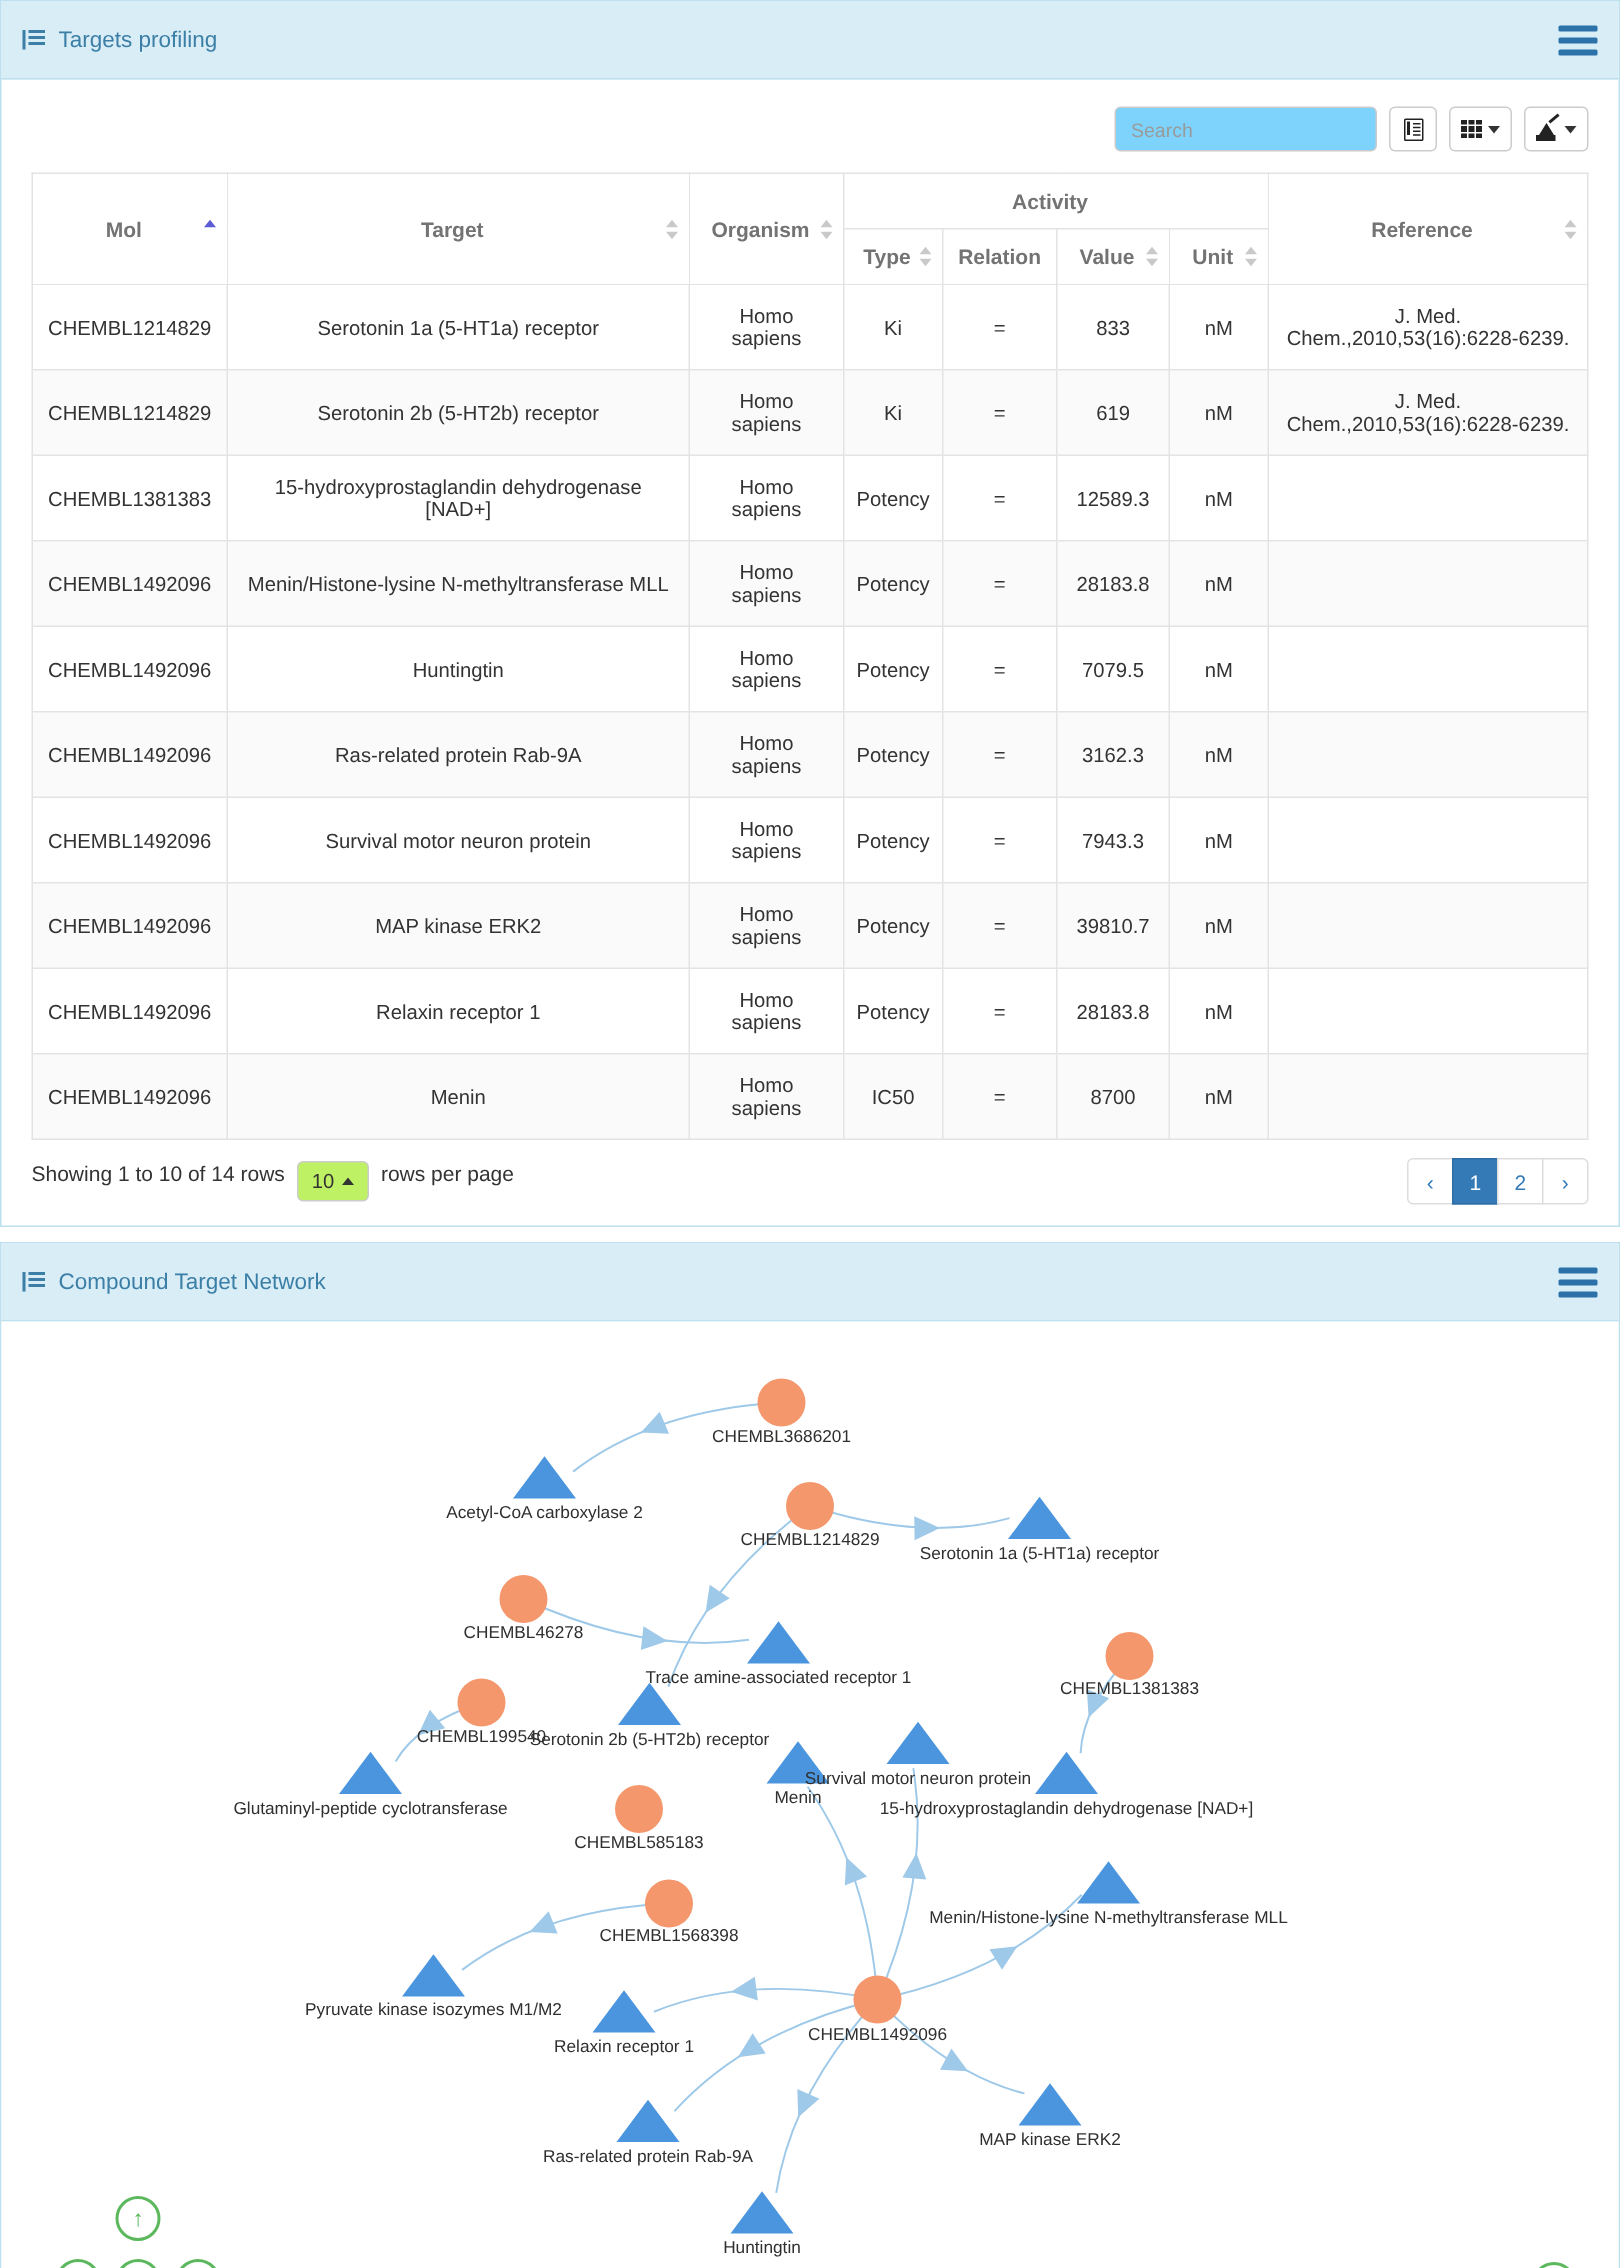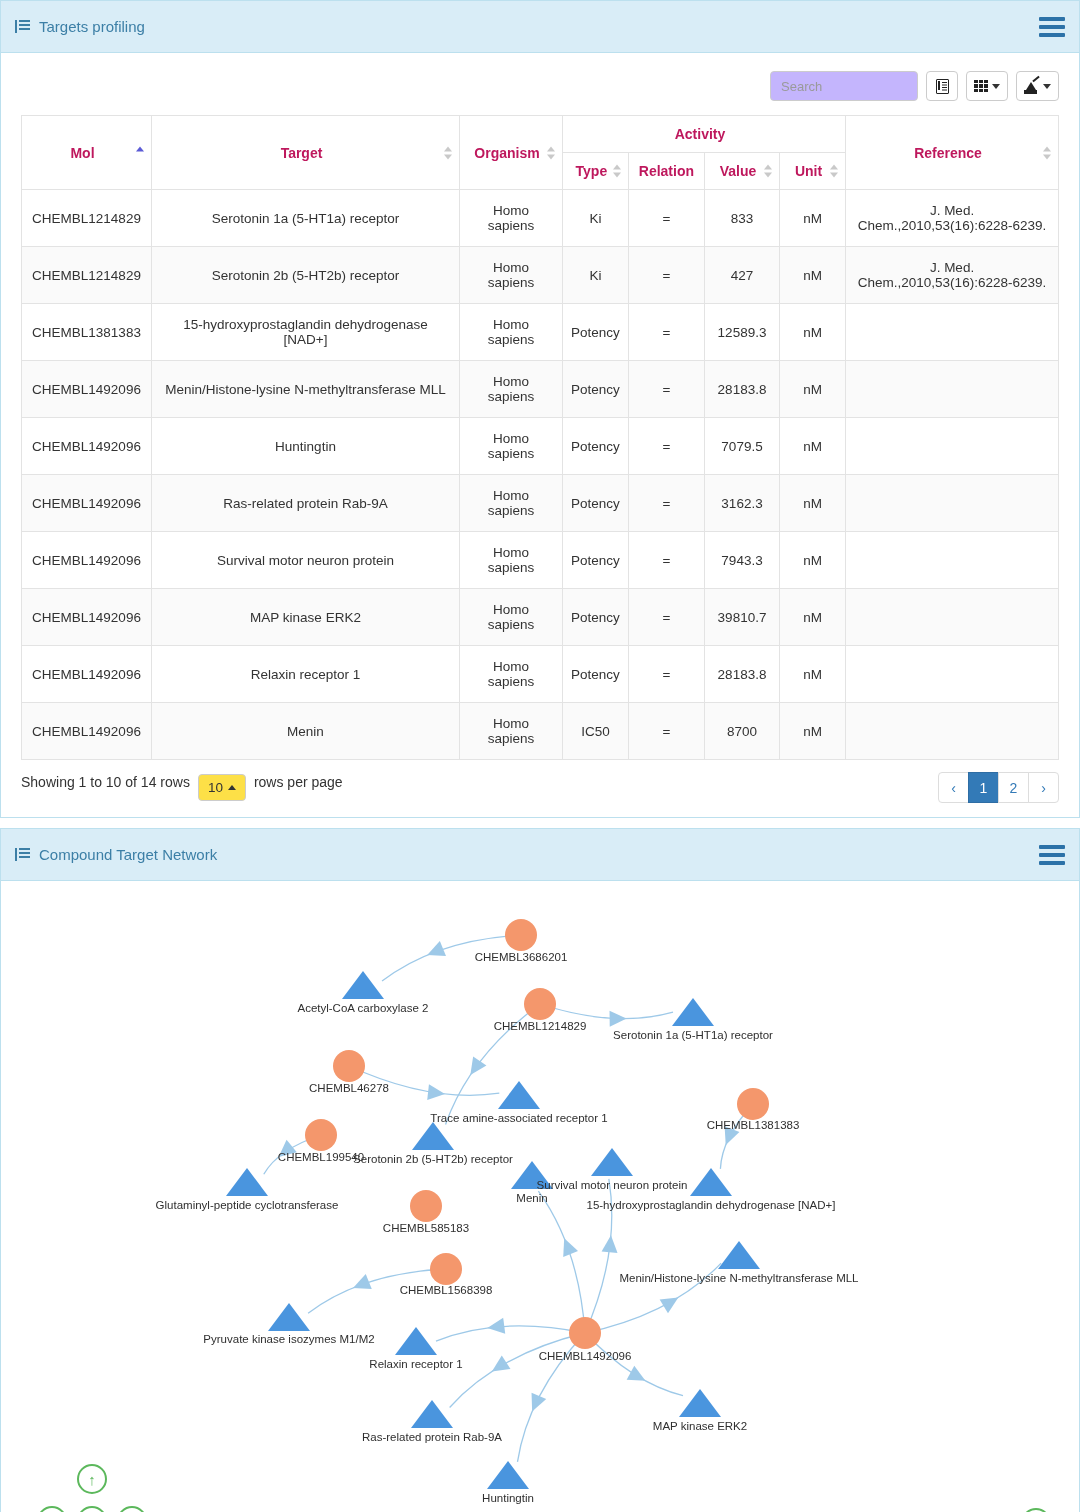--- a/index.html
+++ b/index.html
@@ -38,24 +38,24 @@
   }
   .hamburger { width:26px; height:20px; display:flex; flex-direction:column; justify-content:space-between; cursor:pointer; }
   .hamburger span { display:block; height:4px; background:#2c72a8; border-radius:1px; }
 
   
   .toolbar {
     display:flex; justify-content:flex-end; align-items:center;
     gap:8px; padding: 18px 20px 14px 20px;
   }
   .search-box {
-    width: 148px; height: 30px;
+    width: 175px; height: 30px;
     border: 1px solid #ccc; border-radius: 4px;
     padding: 0 10px; font-size: 13px; color:#555;
-    background:#c4b5fd; outline:none;
+    background:#7dd3fc; outline:none;
     font-family:"Liberation Sans", sans-serif;
   }
   .search-box::placeholder { color:#9a9a9a; }
   .tb-btn {
     height:30px; min-width:32px; padding:0 7px;
     border:1px solid #ccc; border-radius:4px; background:#fff;
     display:flex; align-items:center; justify-content:center; gap:4px;
     cursor:pointer;
   }
   .caret { width:0;height:0;border-left:4px solid transparent;border-right:4px solid transparent;border-top:5px solid #333; }
@@ -68,39 +68,39 @@
   .ic-export { width:15px;height:15px;position:relative;}
   .ic-export::before{content:"";position:absolute;left:0;bottom:0;width:13px;height:4px;background:#222;}
   .ic-export::after{content:"";position:absolute;left:2px;bottom:4px;width:0;height:0;
      border-left:5px solid transparent;border-right:5px solid transparent;border-bottom:8px solid #222;}
   .ic-export u{position:absolute;right:-1px;top:-1px;width:8px;height:2px;background:#222;transform:rotate(-40deg);}
 
   
   table.dt { width: calc(100% - 40px); margin: 0 20px; border-collapse: collapse; font-size:13.5px; }
   table.dt th, table.dt td { border:1px solid #e3e3e3; }
   table.dt thead th {
-    background:#fff; color:#be185d; font-weight:bold; font-size:14px;
+    background:#fff; color:#737373; font-weight:bold; font-size:14px;
     text-align:center; vertical-align:middle; position:relative; padding:10px 18px 10px 10px;
   }
   table.dt tbody td { text-align:center; padding:13px 8px; color:#333; background:#fff; }
   table.dt tbody tr:nth-child(even) td { background:#fafafa; }
   .sort-ic { position:absolute; right:7px; top:50%; transform:translateY(-50%); width:8px; height:13px; }
   .sort-ic s { position:absolute; left:0; width:0;height:0;border-left:4px solid transparent;border-right:4px solid transparent; display:block;}
   .sort-ic s.up { top:0; border-bottom:5px solid #c9c9c9; }
   .sort-ic s.dn { bottom:0; border-top:5px solid #c9c9c9; }
   .sort-ic.asc s.up { border-bottom-color:#5b5bd6; }
 
   
   .tfoot {
     display:flex; align-items:center; justify-content:space-between;
     padding: 12px 20px 14px 20px; font-size:14px; color:#333;
   }
   .tfoot-left { display:flex; align-items:flex-start; gap:8px; }
   .pp-btn {
-    border:1px solid #ccc; border-radius:4px; background:#fde047;
+    border:1px solid #ccc; border-radius:4px; background:#bef264;
     padding:5px 9px; font-size:13.5px; display:flex; align-items:center; gap:5px; cursor:pointer;
   }
   .caret-up { width:0;height:0;border-left:4px solid transparent;border-right:4px solid transparent;border-bottom:5px solid #333; }
   .pager { display:flex; }
   .pager a {
     min-width:31px; height:31px; border:1px solid #ddd; margin-left:-1px;
     display:flex;align-items:center;justify-content:center;
     color:#337ab7; font-size:14px; text-decoration:none; background:#fff; cursor:pointer;
   }
   .pager a:first-child{border-radius:4px 0 0 4px;}
@@ -248,21 +248,21 @@
             <td>833</td>
             <td>nM</td>
             <td>J. Med.<br>Chem.,2010,53(16):6228-6239.</td>
           </tr>
           <tr>
             <td>CHEMBL1214829</td>
             <td>Serotonin 2b (5-HT2b) receptor</td>
             <td>Homo<br>sapiens</td>
             <td>Ki</td>
             <td>=</td>
-            <td>427</td>
+            <td>619</td>
             <td>nM</td>
             <td>J. Med.<br>Chem.,2010,53(16):6228-6239.</td>
           </tr>
           <tr>
             <td>CHEMBL1381383</td>
             <td>15-hydroxyprostaglandin dehydrogenase [NAD+]</td>
             <td>Homo<br>sapiens</td>
             <td>Potency</td>
             <td>=</td>
             <td>12589.3</td>

